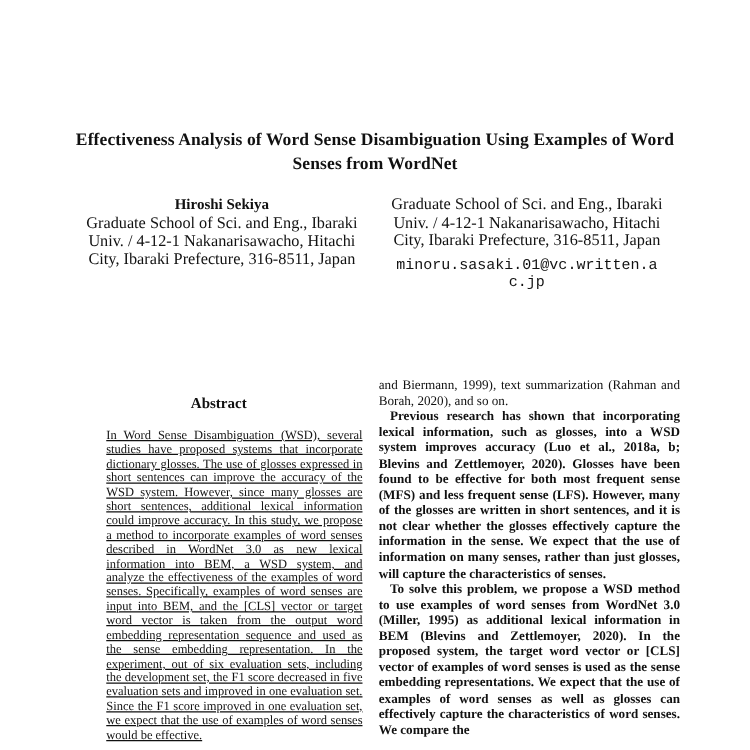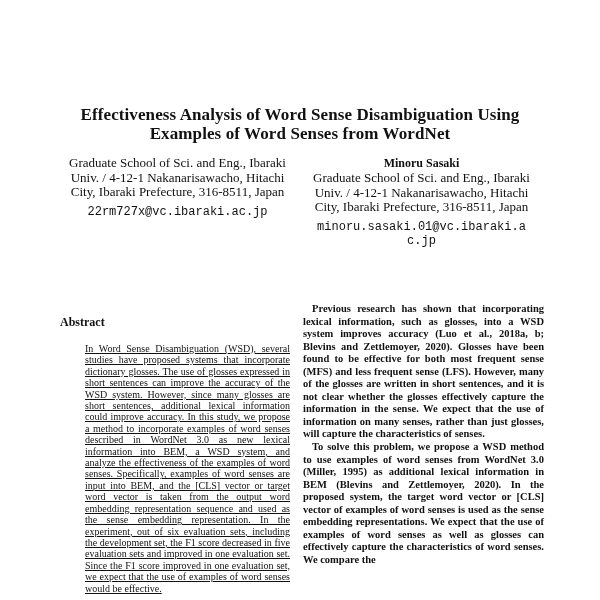--- a/index.html
+++ b/index.html
@@ -15,21 +15,21 @@
     overflow: hidden;
     font-family: "Liberation Serif", serif;
     color: #111111;
   }
   .paper-title {
     position: absolute;
     top: 94px;
     left: 50px;
     width: 500px;
     text-align: center;
-    font-size: 17px;
+    font-size: 14px;
     font-weight: bold;
     line-height: 19px;
     letter-spacing: 0.1px;
   }
   .authors-row {
     position: absolute;
     top: 156px;
     left: 0;
     width: 600px;
     display: flex;
@@ -63,21 +63,21 @@
     word-break: break-all;
     text-align: center;
   }
   .left-column {
     position: absolute;
     top: 315px;
     left: 60px;
     width: 230px;
   }
   .abstract-heading {
-    text-align: left;
+    text-align: center;
     font-size: 12px;
     font-weight: bold;
     line-height: 14px;
     margin-bottom: 14px;
   }
   .abstract-text {
     margin-left: 25px;
     width: 205px;
     font-size: 10px;
     line-height: 11.4px;
@@ -104,43 +104,43 @@
 </head>
 <body>
 
 <div class="page">
 
   <h1 class="paper-title">Effectiveness Analysis of Word Sense Disambiguation Using Examples of Word Senses from WordNet</h1>
 
   <div class="authors-row">
 
     <div class="author-block left">
+      <div class="author-name">Hiroshi Sekiya</div>
       <div class="author-affiliation">
         <div class="author-affiliation-line">Graduate School of Sci. and Eng., Ibaraki</div>
         <div class="author-affiliation-line">Univ. / 4-12-1 Nakanarisawacho, Hitachi</div>
         <div class="author-affiliation-line">City, Ibaraki Prefecture, 316-8511, Japan</div>
       </div>
-      <div class="author-email">22rm727x@vc.ibaraki.ac.jp</div>
     </div>
 
     <div class="author-block right">
-      <div class="author-name">Minoru Sasaki</div>
       <div class="author-affiliation">
         <div class="author-affiliation-line">Graduate School of Sci. and Eng., Ibaraki</div>
         <div class="author-affiliation-line">Univ. / 4-12-1 Nakanarisawacho, Hitachi</div>
         <div class="author-affiliation-line">City, Ibaraki Prefecture, 316-8511, Japan</div>
       </div>
-      <div class="author-email">minoru.sasaki.01@vc.ibaraki.ac.jp</div>
+      <div class="author-email">minoru.sasaki.01@vc.written.ac.jp</div>
     </div>
 
   </div>
 
   <div class="left-column">
     <div class="abstract-heading">Abstract</div>
     <div class="abstract-text">In Word Sense Disambiguation (WSD), several studies have proposed systems that incorporate dictionary glosses. The use of glosses expressed in short sentences can improve the accuracy of the WSD system. However, since many glosses are short sentences, additional lexical information could improve accuracy. In this study, we propose a method to incorporate examples of word senses described in WordNet 3.0 as new lexical information into BEM, a WSD system, and analyze the effectiveness of the examples of word senses. Specifically, examples of word senses are input into BEM, and the [CLS] vector or target word vector is taken from the output word embedding representation sequence and used as the sense embedding representation. In the experiment, out of six evaluation sets, including the development set, the F1 score decreased in five evaluation sets and improved in one evaluation set. Since the F1 score improved in one evaluation set, we expect that the use of examples of word senses would be effective.</div>
   </div>
 
   <div class="right-column">
+    <p>and Biermann, 1999), text summarization (Rahman and Borah, 2020), and so on.</p>
     <p class="indented">Previous research has shown that incorporating lexical information, such as glosses, into a WSD system improves accuracy (Luo et al., 2018a, b; Blevins and Zettlemoyer, 2020). Glosses have been found to be effective for both most frequent sense (MFS) and less frequent sense (LFS). However, many of the glosses are written in short sentences, and it is not clear whether the glosses effectively capture the information in the sense. We expect that the use of information on many senses, rather than just glosses, will capture the characteristics of senses.</p>
     <p class="indented">To solve this problem, we propose a WSD method to use examples of word senses from WordNet 3.0 (Miller, 1995) as additional lexical information in BEM (Blevins and Zettlemoyer, 2020). In the proposed system, the target word vector or [CLS] vector of examples of word senses is used as the sense embedding representations. We expect that the use of examples of word senses as well as glosses can effectively capture the characteristics of word senses. We compare the</p>
   </div>
 
 </div>
 
 </body></html>

